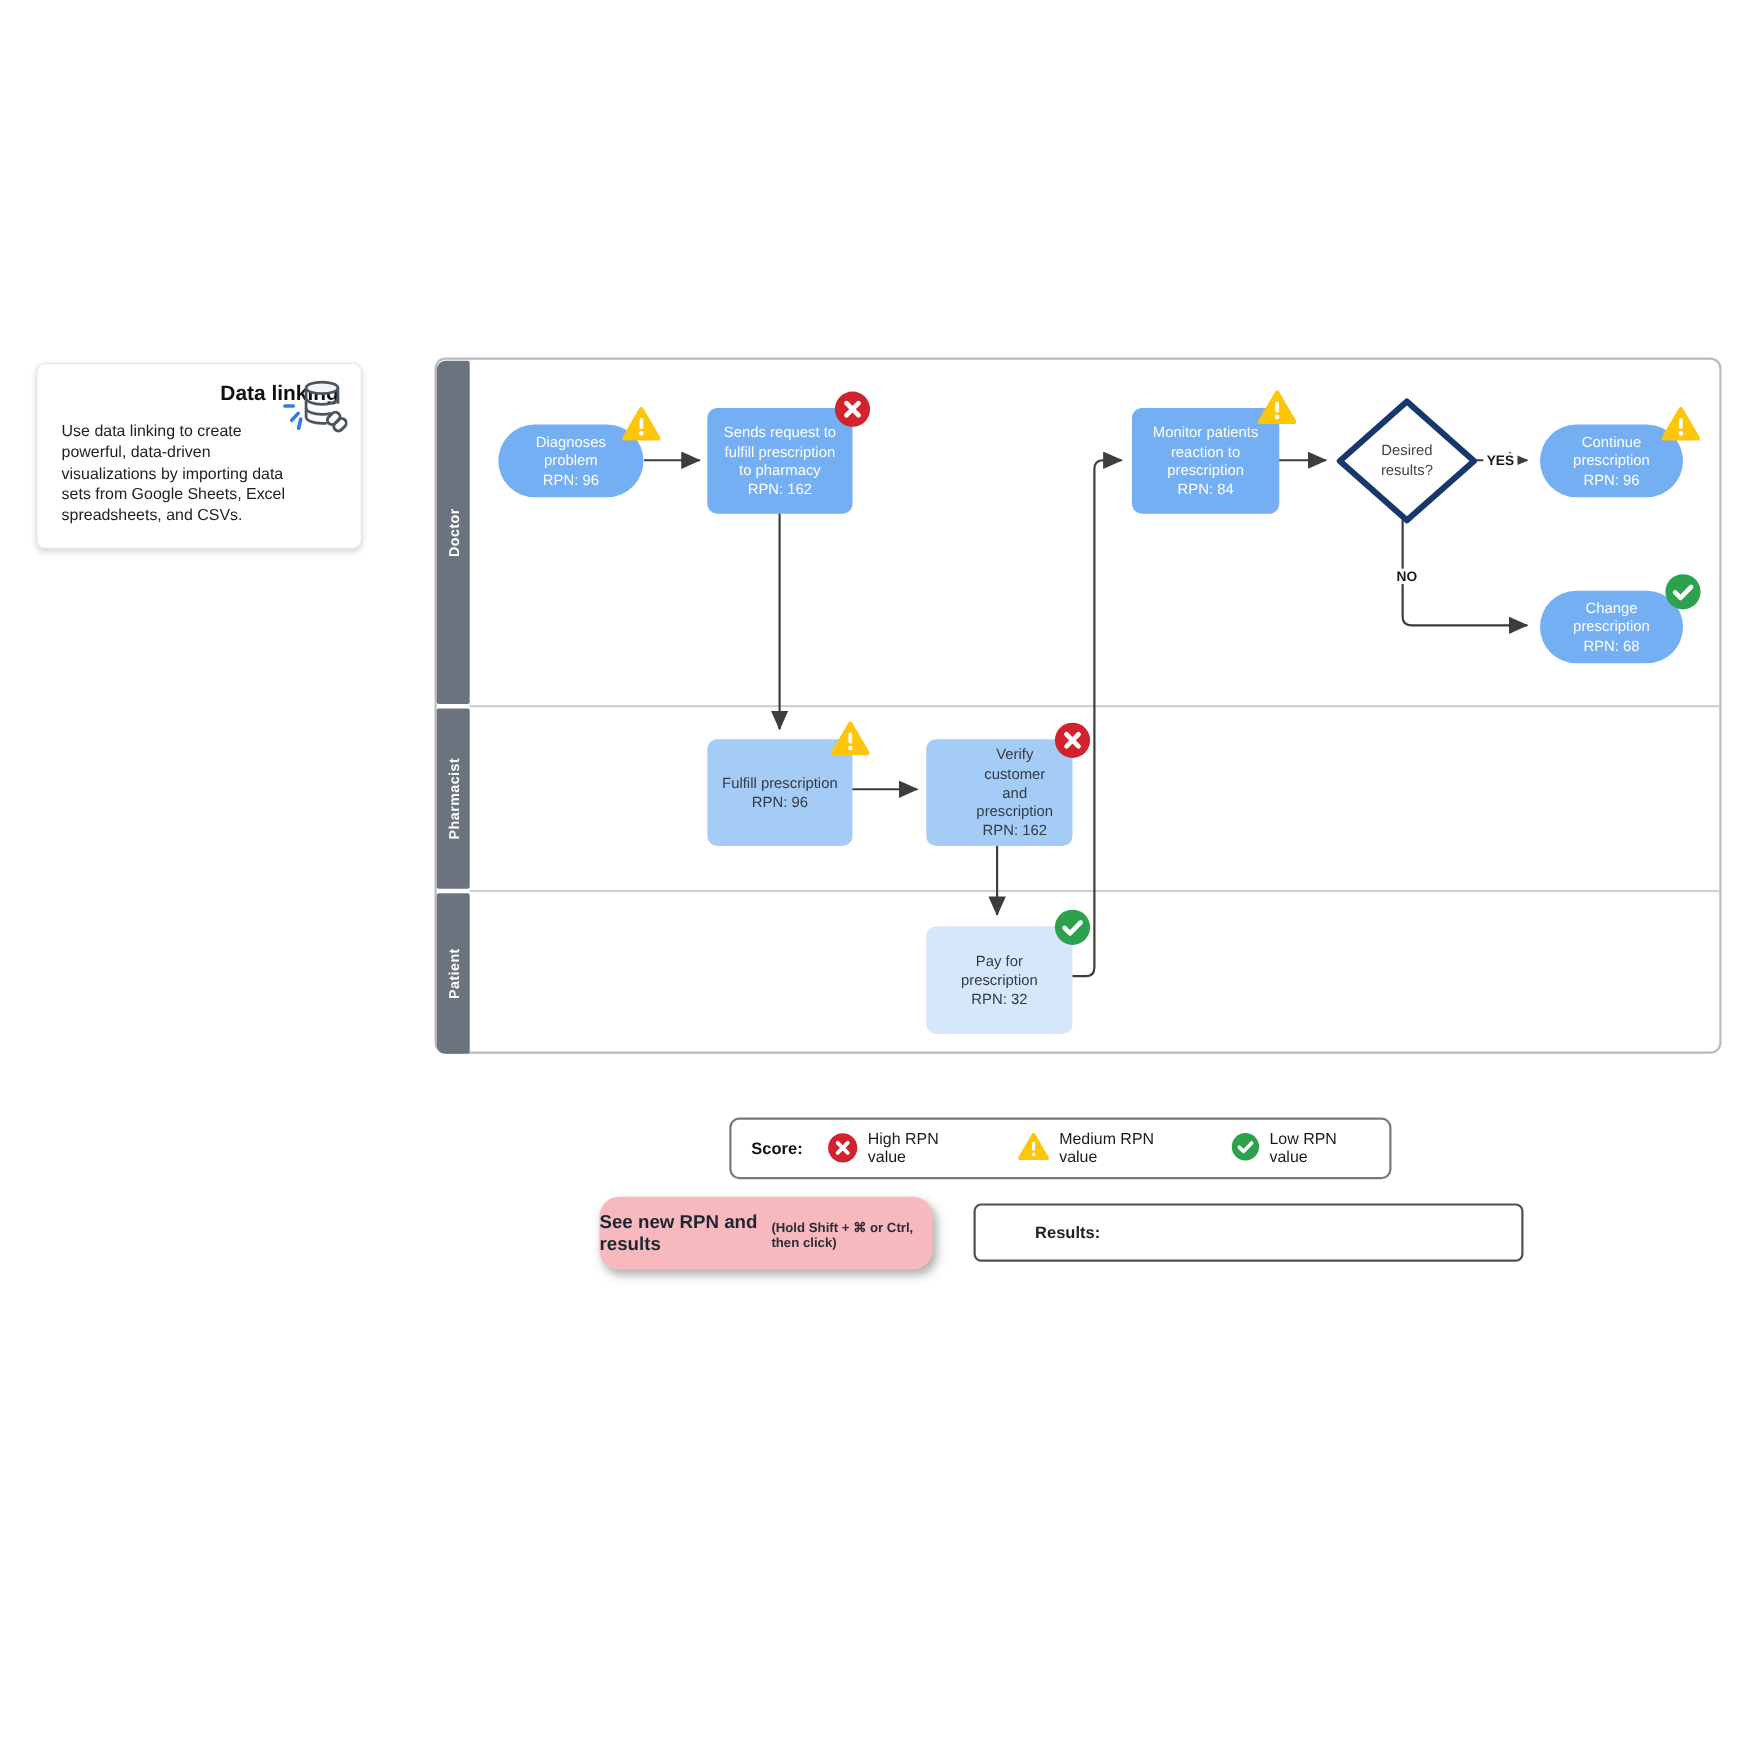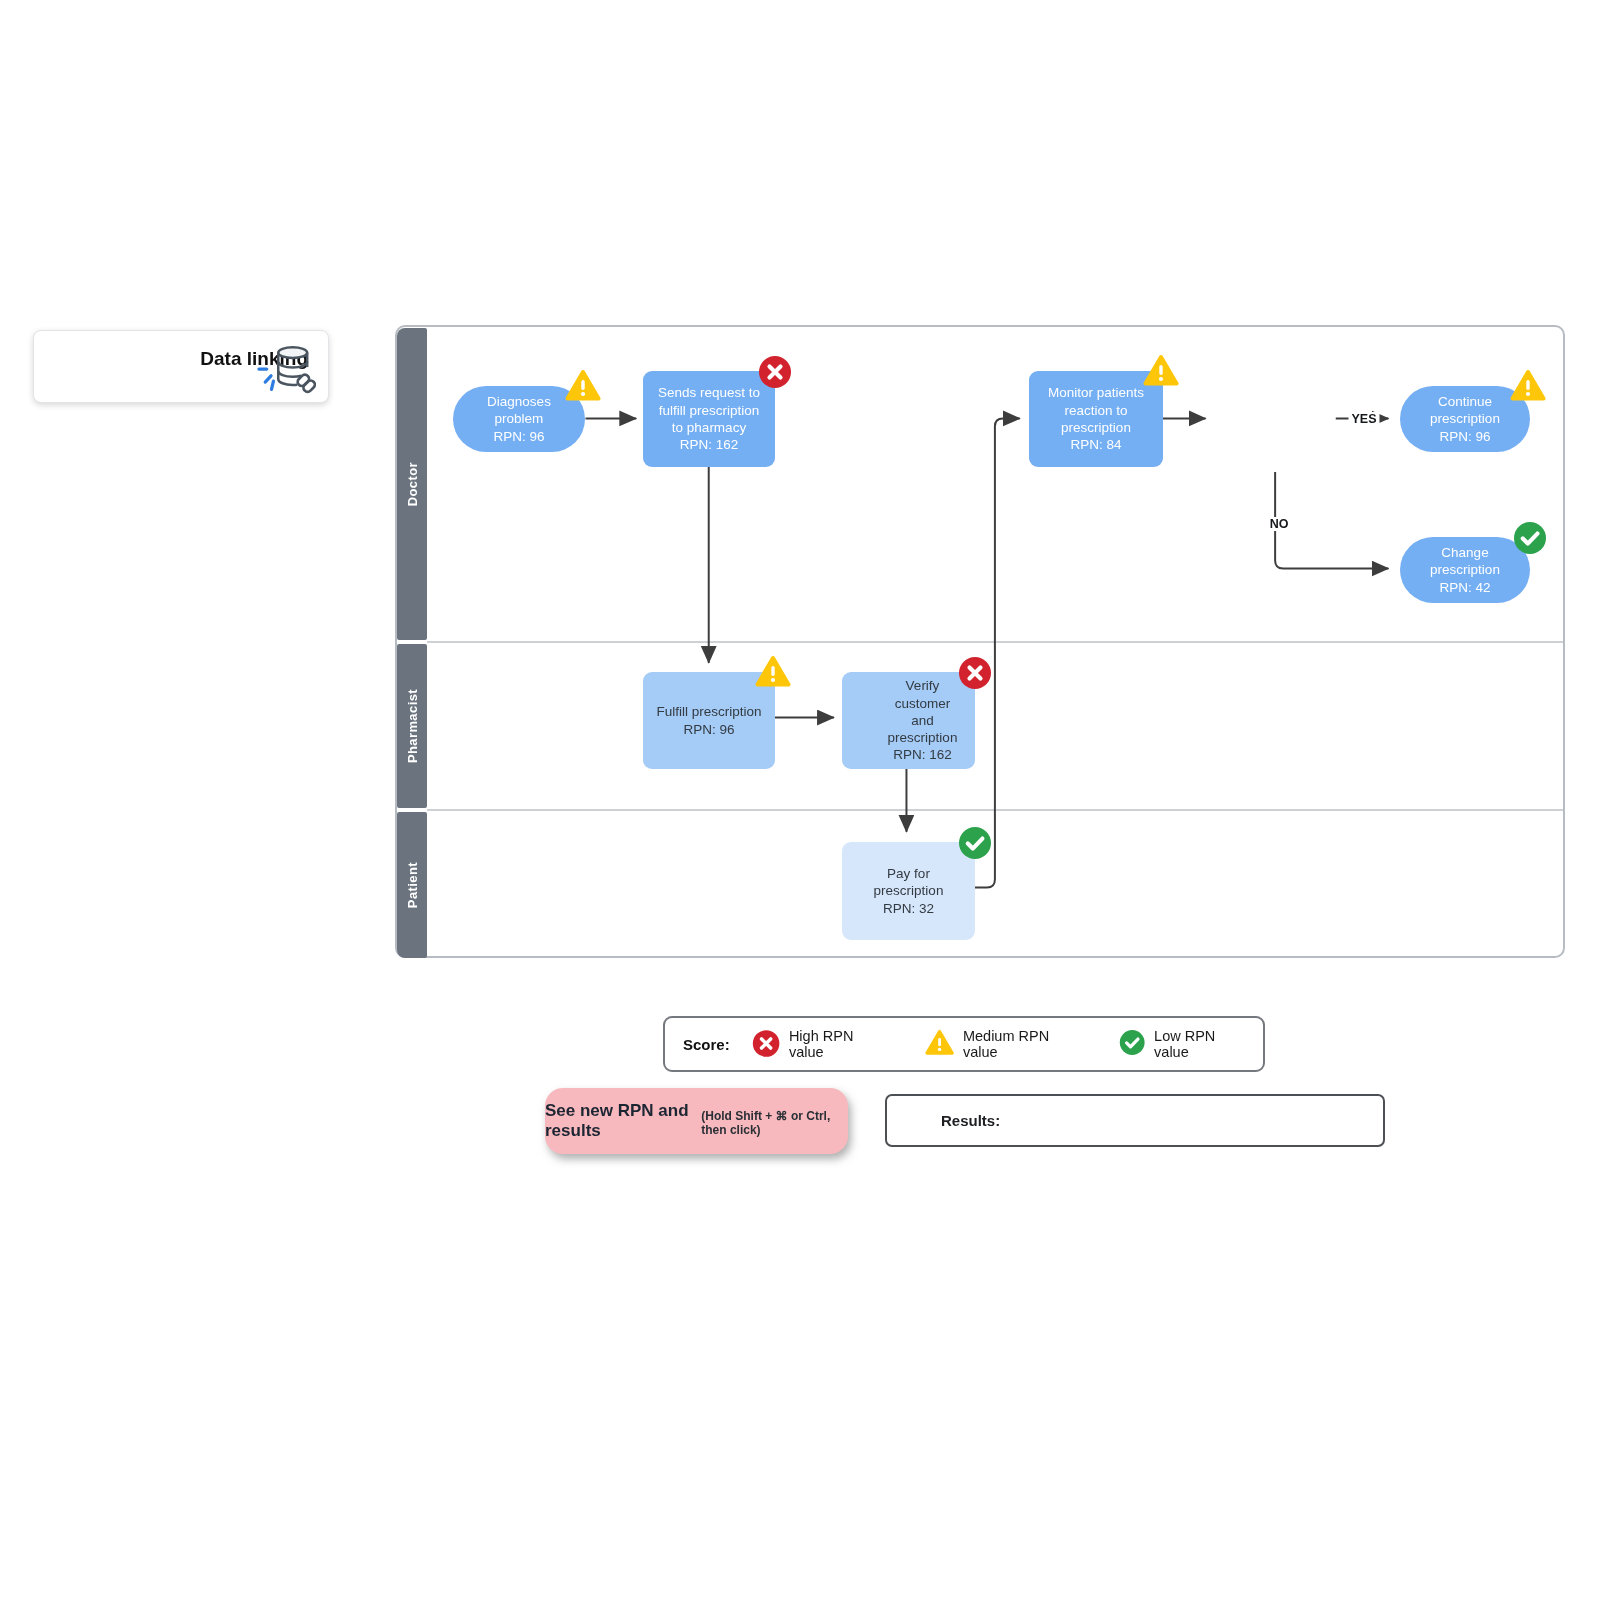--- a/index.html
+++ b/index.html
@@ -116,20 +116,21 @@
         <rect x="50.5" y="40.5" width="13" height="8.5" rx="4.2" transform="rotate(-45 57 44.7)"></rect>
       </g>
       <g stroke="#2f7de1" stroke-width="3.4" stroke-linecap="round">
         <path d="M5 27 H13"></path>
         <path d="M17.5 34 L11.5 40.5"></path>
         <path d="M20 39.5 L18 48"></path>
       </g>
     </svg>
   </span>
   <h2>Data linking</h2>
+  <p>Use data linking to create powerful, data-driven visualizations by importing data sets from Google Sheets, Excel spreadsheets, and CSVs.</p>
 </div>
 
 <div class="diagram">
 
   <div class="lane-head lane-doctor">
     <span>Doctor</span>
   </div>
   <div class="lane-head lane-pharm">
     <span>Pharmacist</span>
   </div>
@@ -181,34 +182,41 @@
   <div class="node rect fill-med n-monitor">
     <span class="node-label">Monitor patients
 reaction to
 prescription
 RPN: 84</span>
     <svg class="badge badge-tri" viewBox="0 0 36 33">
         <use href="#icon-warning"></use>
       </svg>
   </div>
 
+  <div class="diamond-wrap">
+    <svg width="132" height="118" viewBox="0 0 132 118">
+      <path d="M66 5 L127 59 L66 113 L5 59 Z" fill="#ffffff" stroke="#17386b" stroke-width="5.5" stroke-linejoin="round"></path>
+    </svg>
+    <div class="diamond-label">Desired
+results?</div>
+  </div>
 
   <div class="node stadium fill-med n-continue">
     <span class="node-label">Continue
 prescription
 RPN: 96</span>
     <svg class="badge badge-tri" viewBox="0 0 36 33">
         <use href="#icon-warning"></use>
       </svg>
   </div>
 
   <div class="node stadium fill-med n-change">
     <span class="node-label">Change
 prescription
-RPN: 42</span>
+RPN: 68</span>
     <svg class="badge" viewBox="0 0 34 34">
         <use href="#icon-success"></use>
       </svg>
   </div>
 
   <div class="node rect fill-light n-fulfill">
     <span class="node-label">Fulfill prescription
 RPN: 96</span>
     <svg class="badge badge-tri" viewBox="0 0 36 33">
         <use href="#icon-warning"></use>

